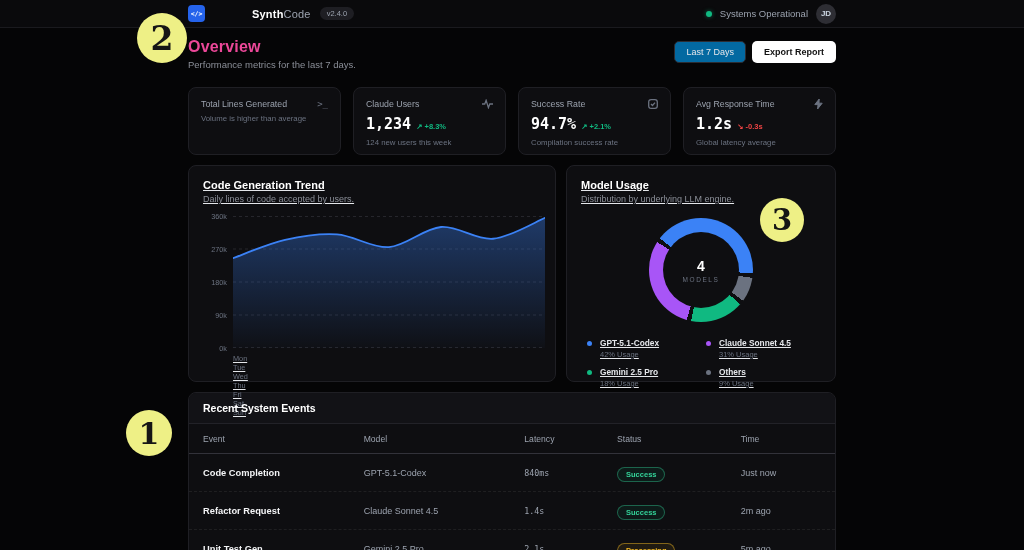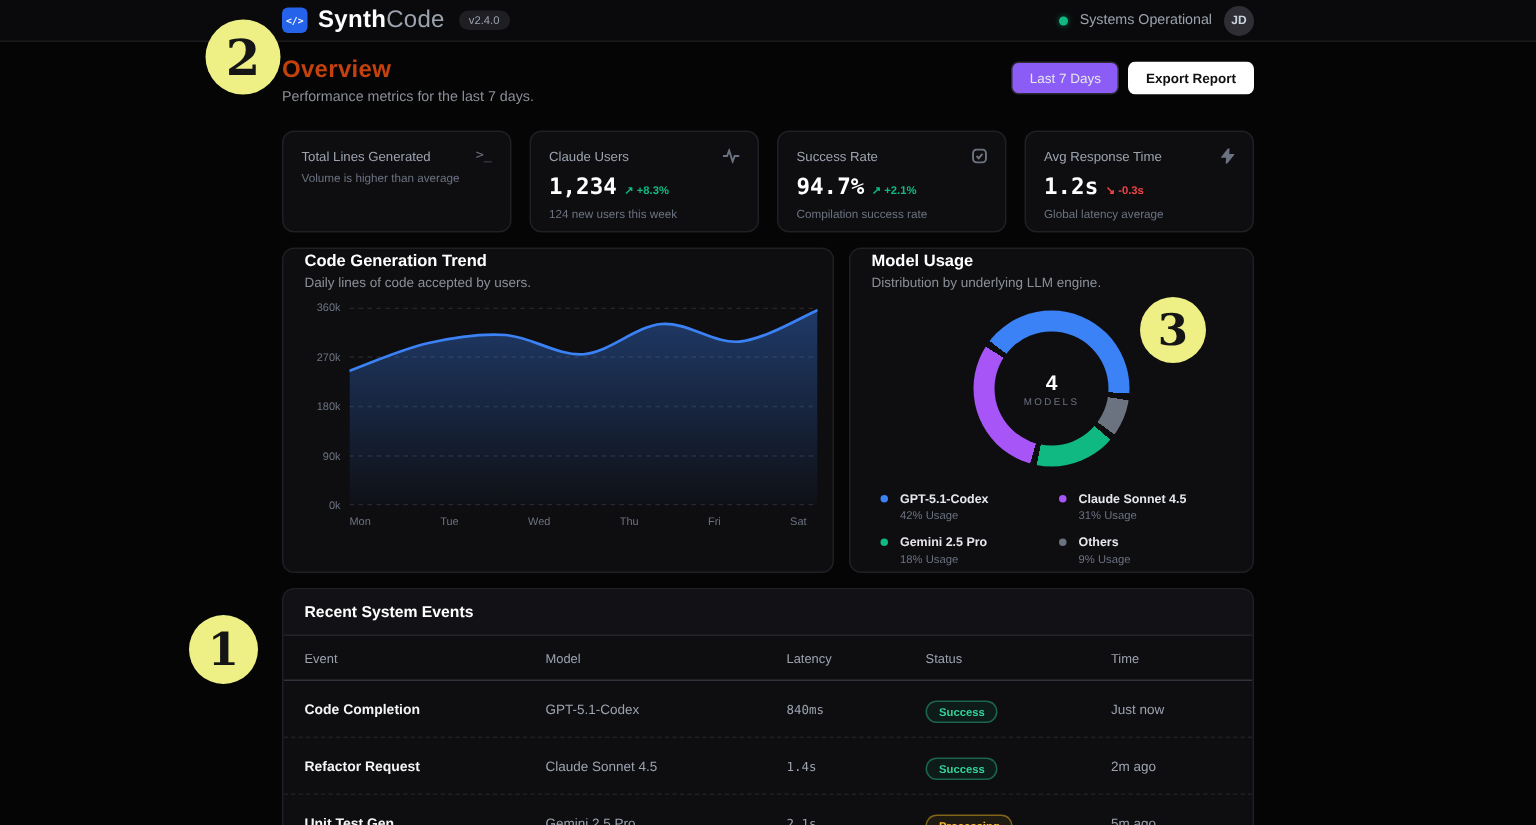--- a/index.html
+++ b/index.html
@@ -17,74 +17,74 @@
     height:28px; background:#0a0a0c; border-bottom:1px solid #1a1a1e;
     display:flex; align-items:center;
   }
   .topnav .container { display:flex; align-items:center; justify-content:space-between; }
   .nav-left { display:flex; align-items:center; gap:7px; }
   .logo-badge {
     width:17px; height:17px; border-radius:4px; background:#2563eb;
     display:flex; align-items:center; justify-content:center;
     color:#fff; font-family:"DejaVu Sans Mono",monospace; font-size:6.5px; font-weight:bold;
   }
-  .brand { font-size:16px; letter-spacing:.2px; }
+  .brand { font-size:11px; letter-spacing:.2px;margin-left:40px; }
   .brand .b1 { font-weight:bold; color:#fff; }
   .brand .b2 { font-weight:normal; color:#9ca3af; }
   .version-pill {
     background:#1e1e23; color:#9ca3af; font-size:7.5px;
     padding:2px 7px; border-radius:999px; margin-left:2px;
   }
   .nav-right { display:flex; align-items:center; gap:8px; }
   .status-dot { width:6px; height:6px; border-radius:50%; background:#10b981; box-shadow:0 0 4px #10b98188; }
   .status-text { font-size:9.5px; color:#9ca3af; }
   .avatar {
     width:20px; height:20px; border-radius:50%; background:#2e2e34; color:#cbd5e1;
     font-size:8px; font-weight:bold; display:flex; align-items:center; justify-content:center;
   }
 
   .container { width:648px; margin:0 auto; }
 
   
   .page-header { margin-top:10px; display:flex; justify-content:space-between; align-items:flex-start; }
-  .page-title { font-size:16px; font-weight:bold; color:#c2410c; letter-spacing:.2px; }
+  .page-title { font-size:16px; font-weight:bold; color:#ec4899; letter-spacing:.2px; }
   .page-subtitle { font-size:9.5px; color:#8b8f98; margin-top:3px; }
   .header-actions { display:flex; gap:6px; margin-top:3px; }
   .btn { font-size:9px; padding:5px 11px; border-radius:5px; cursor:pointer; border:1px solid transparent; font-family:inherit; }
-  .btn-dark { background:#8b5cf6; border-color:#2c2c32; color:#e5e7eb; }
+  .btn-dark { background:#0369a1; border-color:#2c2c32; color:#e5e7eb; }
   .btn-light { background:#fff; color:#111; font-weight:bold; }
 
   
   .metrics { margin-top:17px; display:grid; grid-template-columns:repeat(4,1fr); gap:12px; }
   .card { background:#0e0e11; border:1px solid #1f1f24; border-radius:8px; }
   .metric-card { padding:11px 12px; height:68px; }
   .metric-head { display:flex; justify-content:space-between; align-items:flex-end; }
   .metric-label { font-size:8.8px; color:#9ca3af; }
   .metric-icon { color:#6b7280; font-size:9px; display:flex; align-items:center; }
   .metric-icon svg { stroke:#6b7280; }
   .metric-value-row { margin-top:6px; display:flex; align-items:baseline; gap:5px; }
   .metric-value { font-family:"DejaVu Sans Mono",monospace; font-weight:bold; font-size:15px; color:#fff; }
   .metric-trend { font-size:7.5px; font-weight:bold; }
   .metric-trend.up { color:#10b981; }
   .metric-trend.down { color:#ef4444; }
   .metric-sub { font-size:7.8px; color:#6b7280; margin-top:5px; }
 
   
   .charts-row { margin-top:10px; display:grid; grid-template-columns:368px 270px; gap:10px; }
-  .chart-card { padding:2px 14px; height:217px; }
+  .chart-card { padding:13px 14px; height:217px;text-decoration:underline; }
   .chart-title { font-size:11px; font-weight:bold; color:#fff; }
   .chart-subtitle { font-size:9px; color:#8b8f98; margin-top:3px; }
 
   .area-wrap { display:flex; margin-top:12px; }
   .y-axis { position:relative; width:30px; height:132px; flex:none; }
   .ytick { position:absolute; right:6px; transform:translateY(-50%); font-size:7.3px; color:#6b7280; }
   .plot { position:relative; width:312px; height:132px; }
   .plot svg { display:block; }
   .gridlines line { stroke:#26262c; stroke-width:1; stroke-dasharray:3 3; }
-  .x-axis { display:flex; justify-content:space-between; width:364px; margin-left:30px; margin-top:6px; }
+  .x-axis { display:flex; justify-content:space-between; width:364px; margin-left:30px; margin-top:6px;flex-direction:column; }
   .x-axis span { font-size:7.3px; color:#6b7280; }
 
   
   .donut-area { display:flex; justify-content:center; margin-top:14px; }
   .donut { position:relative; width:104px; height:104px; border-radius:50%; }
   .donut-hole {
     position:absolute; inset:14px; border-radius:50%; background:#0e0e11;
     display:flex; flex-direction:column; align-items:center; justify-content:center; gap:2px;
   }
   .donut-value { font-size:14px; font-weight:bold; color:#fff; }

